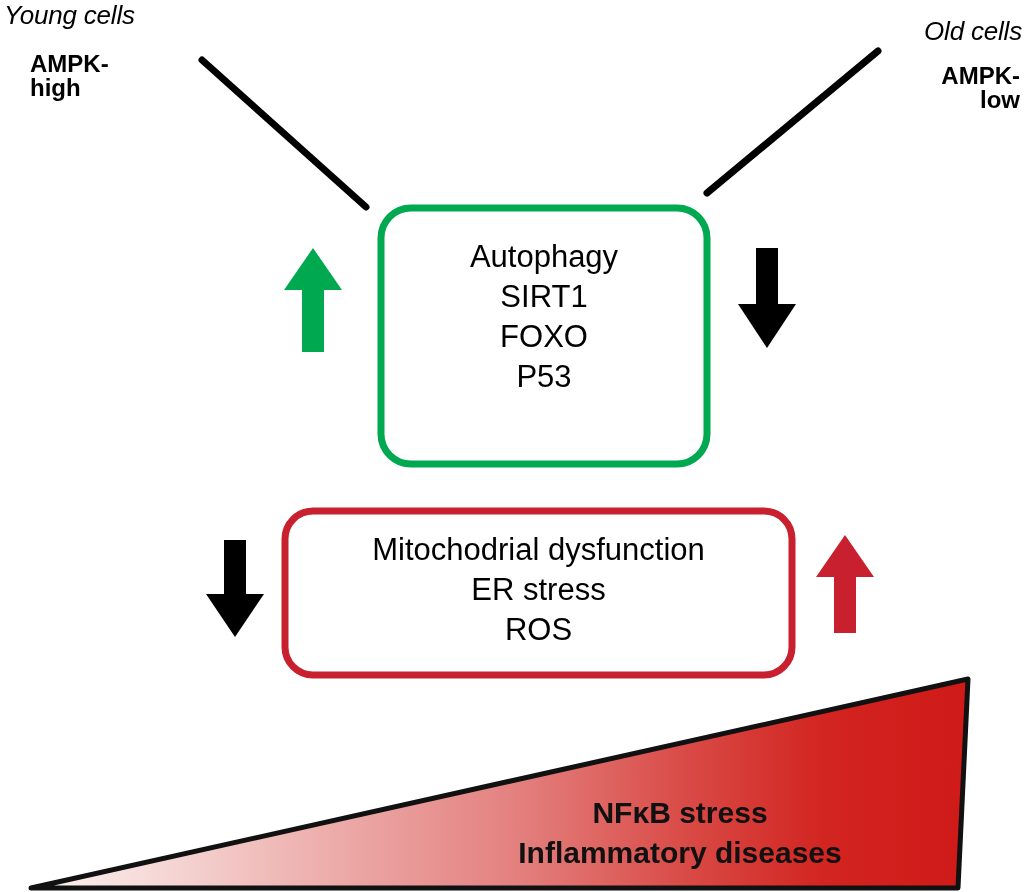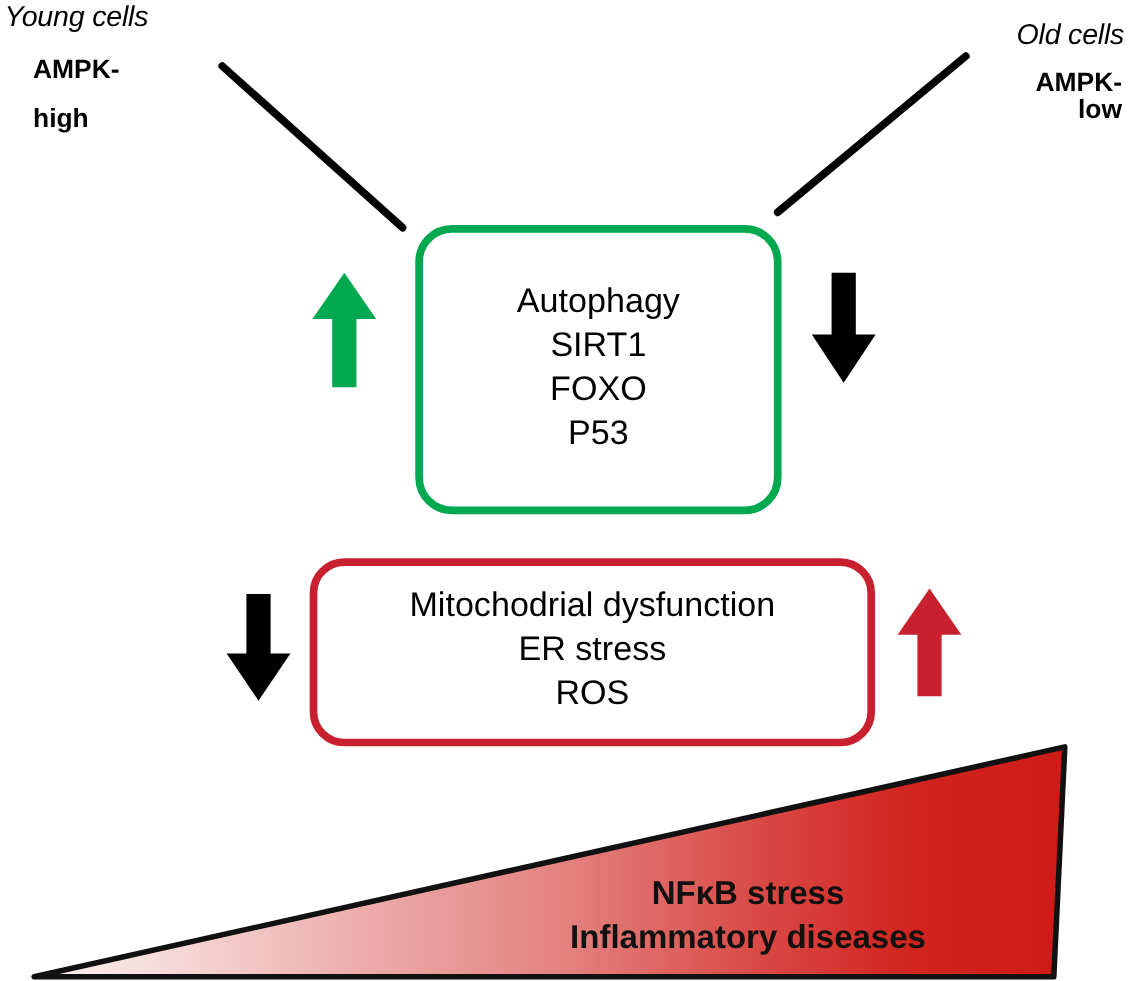--- a/index.html
+++ b/index.html
@@ -34,21 +34,21 @@
   .ampk {
     font-weight: bold;
     font-size: 24px;
     white-space: nowrap;
   }
   .ampk .line2 { display: block; }
 
   #young-cells  { left: 4px;  top: 2px; }
   #old-cells    { right: 6px; top: 2px; text-align: right; margin-top: 16px; }
   #ampk-high    { left: 30px; top: 52px; }
-  #ampk-high .line2 { margin-left: 0px; margin-top: 20px; }
+  #ampk-high .line2 { margin-left: 0px; }
   #ampk-low     { right: 8px; top: 64px; text-align: right; }
 
   
   #art {
     position: absolute;
     left: 0;
     top: 0;
     width: 1028px;
     height: 892px;
   }
@@ -58,21 +58,21 @@
     position: absolute;
     text-align: center;
     color: #000000;
     font-size: 31px;
     line-height: 1.29;
     font-weight: 400;
     white-space: nowrap;
   }
   #green-text {
     left: 378px;
-    top: 254px;
+    top: 237px;
     width: 332px;
   }
   #red-text {
     left: 282px;
     top: 530px;
     width: 513px;
   }
 
   
   #triangle-text {

